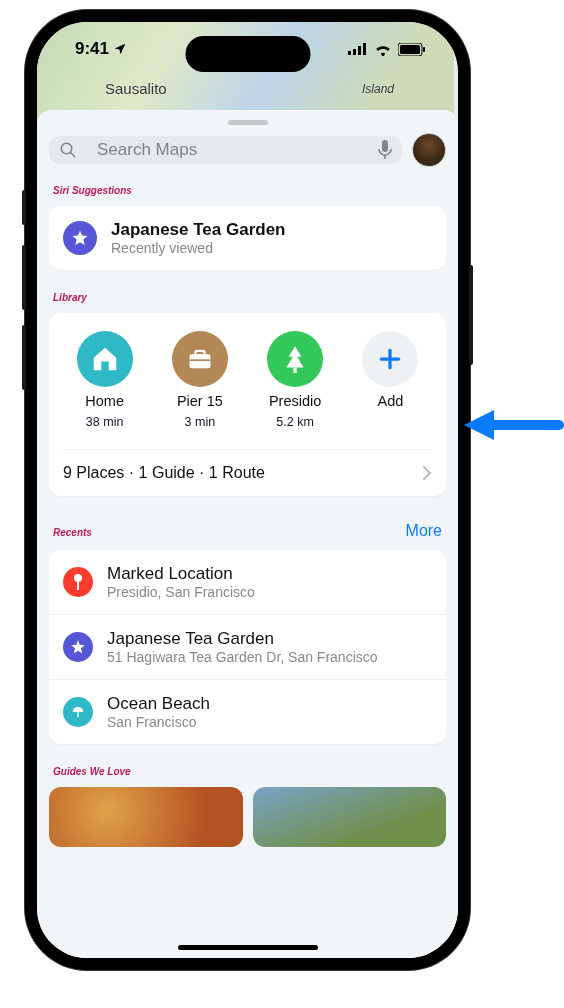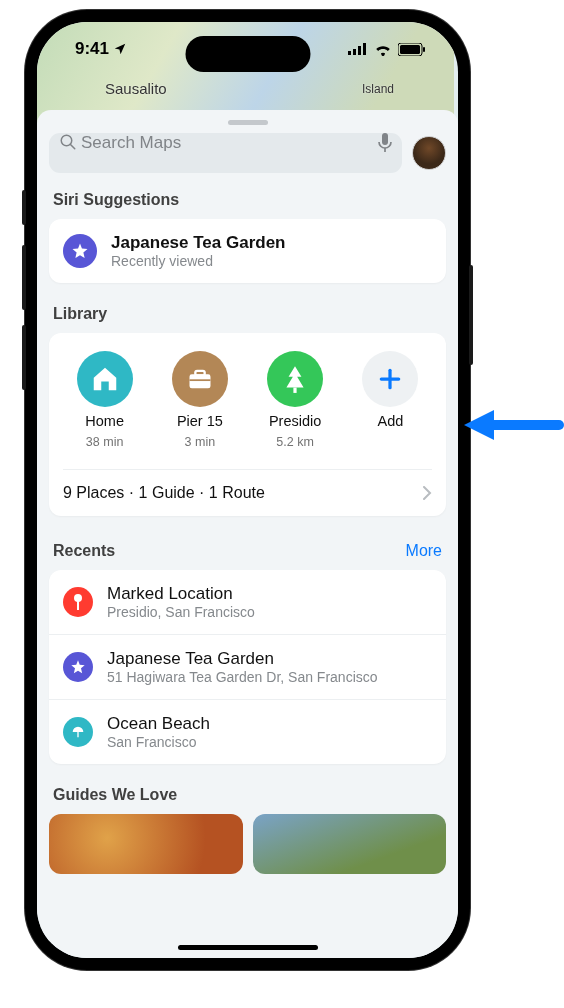--- a/index.html
+++ b/index.html
@@ -51,31 +51,31 @@
     .sheet {
       position: absolute; top: 88px; left: 0; right: 0; bottom: 0;
       background: #f2f5f7; border-radius: 14px 14px 0 0;
       padding: 8px 12px 0 12px;
       display:flex; flex-direction:column;
     }
     .grabber { width: 40px; height: 5px; background: #c4c8cc; border-radius: 3px; margin: 2px auto 8px auto; }
 
     .search-row { display: flex; align-items: center; gap: 10px; margin-bottom: 18px;}
     .searchbar {
-      flex: 1; height: 40px; background: #e4e9ec; border-radius: 11px;
-      display: flex; align-items: flex-start; padding: 0 10px; gap: 4px;
+      flex: 1; height: 28px; background: #e4e9ec; border-radius: 11px;
+      display: flex; align-items: center; padding: 0 10px; gap: 20px;
     }
     .searchbar .placeholder { color: #808488; font-size: 17px; flex:1; }
     .avatar {
       width: 34px; height: 34px; border-radius: 50%;
       background: radial-gradient(circle at 50% 35%, #704828 0%, #3b2818 60%);
       border:1px solid #ccc;
     }
 
-    .section-header { font-size: 16px; font-weight: 600; color: #404040; letter-spacing: 0; margin: 0 4px 10px 4px; text-transform: none;}
+    .section-header { font-size: 10px; font-weight: 600; color: #be185d; letter-spacing: 0; margin: 0 4px 10px 4px; text-transform: none; font-style: italic;}
     .section-header-row { display:flex; justify-content:space-between; align-items:baseline; margin: 4px 4px 10px 4px;}
     .more-link { color:#0a7aff; font-size:16px; }
 
     .card {
       background: #fff; border-radius: 12px; margin-bottom: 22px;
       box-shadow: 0 1px 2px rgba(0,0,0,0.04);
     }
 
     
     .siri-row { display: flex; align-items: center; padding: 14px 14px; gap: 14px; }
@@ -91,21 +91,21 @@
     .libitem { flex:1; display:flex; flex-direction:column; align-items:center; gap:6px; }
     .libicon {
       width: 56px; height: 56px; border-radius: 50%;
       display:flex; align-items:center; justify-content:center; color:#fff;
     }
     .libicon.teal { background:#2fb8c5; }
     .libicon.brown { background:#b38756; }
     .libicon.green { background:#34c759; }
     .libicon.add { background:#eef1f3; color:#0a7aff; }
     .libitem .lbl { font-size: 14.5px; color:#111; }
-    .libitem .sub { font-size: 12.5px; color:#737373; }
+    .libitem .sub { font-size: 12.5px; color:#0f172a; }
     .libsummary {
       border-top: 1px solid #eceff1; margin: 14px 14px 0 14px; padding: 14px 0;
       display:flex; align-items:center; justify-content:space-between;
       font-size: 16px; color:#111;
     }
     .chev { color:#b8bcc0; }
 
     
     .recents .row { display:flex; align-items:center; padding: 14px 14px; gap:14px; }
     .recents .row + .row { border-top: 1px solid #eceff1; }
@@ -162,21 +162,21 @@
         <svg width="28" height="13" viewBox="0 0 28 13">
             <rect x="0" y="0" width="24" height="13" rx="3" fill="none" stroke="#000" stroke-width="1"></rect>
             <rect x="2" y="2" width="20" height="9" rx="1.5" fill="#000"></rect>
             <rect x="25" y="4" width="2" height="5" rx="1" fill="#000"></rect>
           </svg>
       </div>
     </div>
 
     <div class="mapbg">
       <span class="label" style="top:58px; left:68px; font-size:15px;">Sausalito</span>
-      <span class="label" style="top:60px; right:60px; ">Island</span>
+      <span class="label" style="top:60px; right:60px; font-style:italic;">Island</span>
     </div>
 
     <div class="sheet">
       <div class="grabber"></div>
 
       <div class="search-row">
         <div class="searchbar">
           <svg width="18" height="18" viewBox="0 0 24 24">
               <circle cx="10" cy="10" r="7" fill="none" stroke="#808488" stroke-width="2"></circle>
               <line x1="15" y1="15" x2="21" y2="21" stroke="#808488" stroke-width="2" stroke-linecap="round"></line>

